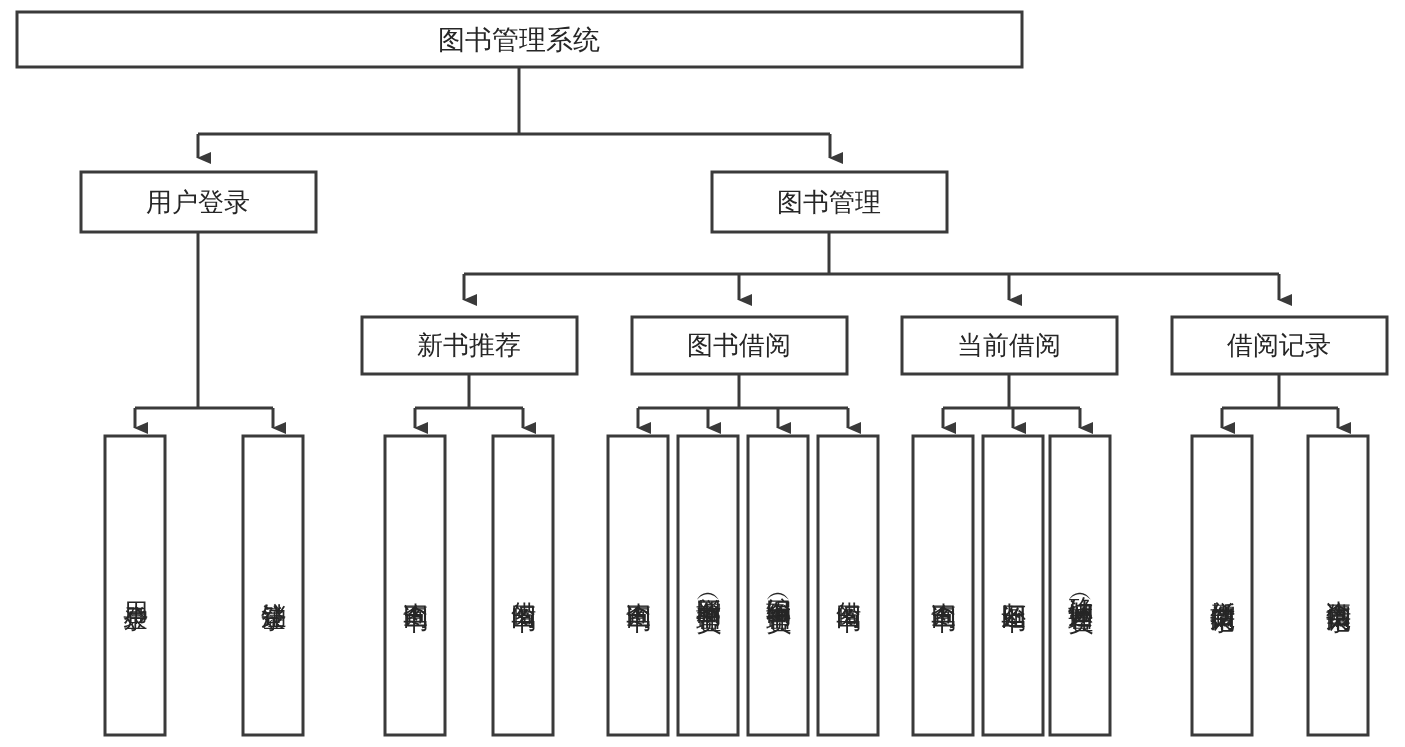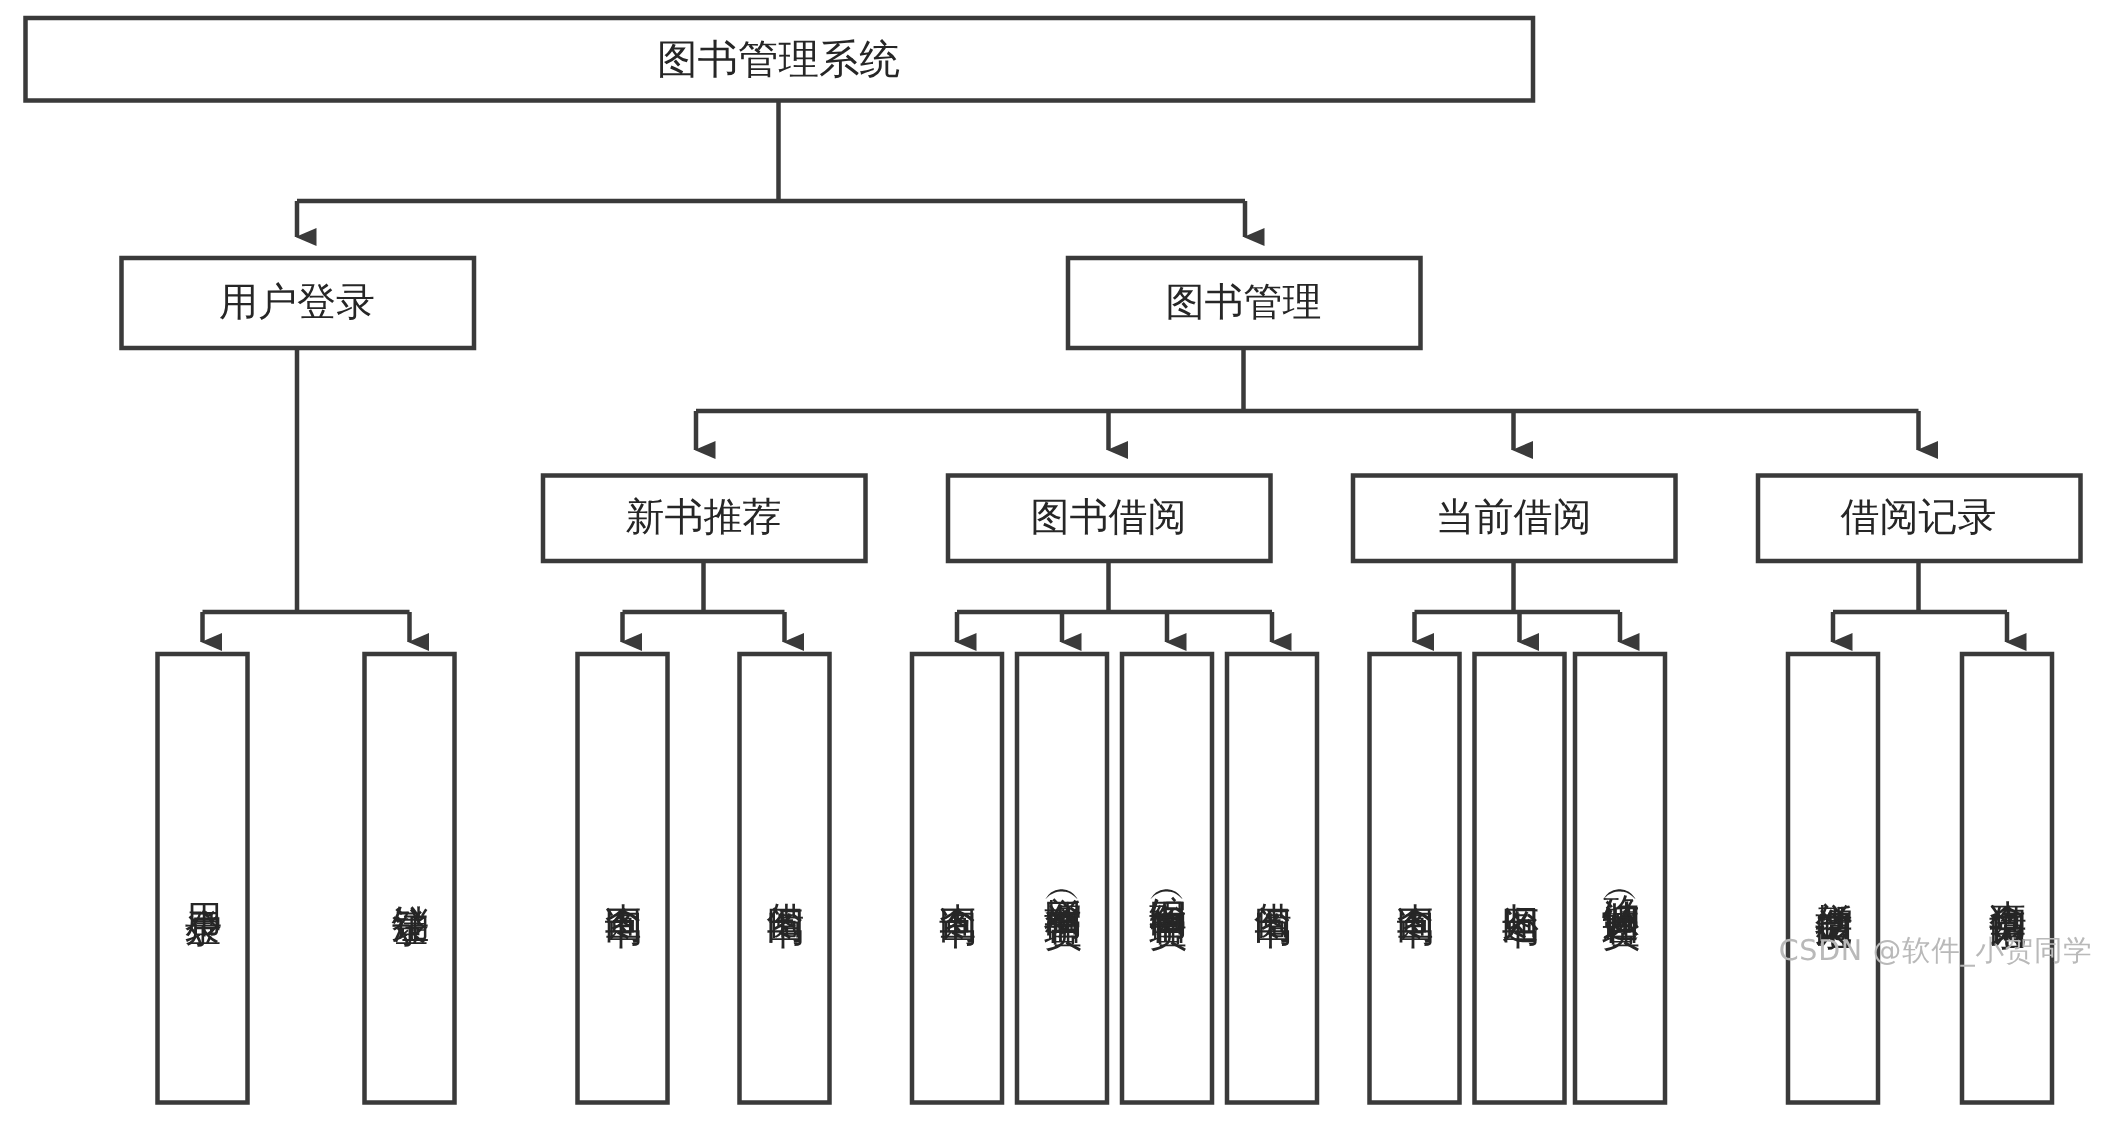--- a/index.html
+++ b/index.html
@@ -213,15 +213,14 @@
   <div class="leaf-label" style="left:748px; top:436px; width:60px; height:299px;">编辑图书（管理员）</div>
   <div class="leaf-label" style="left:818px; top:436px; width:60px; height:299px;">借阅图书</div>
 
   <div class="leaf-label" style="left:913px; top:436px; width:60px; height:299px;">查询图书</div>
   <div class="leaf-label" style="left:983px; top:436px; width:60px; height:299px;">归还图书</div>
   <div class="leaf-label" style="left:1050px; top:436px; width:60px; height:299px;">确认归还（管理员）</div>
 
   <div class="leaf-label" style="left:1192px; top:436px; width:60px; height:299px;">新增借阅记录</div>
   <div class="leaf-label" style="left:1308px; top:436px; width:60px; height:299px;">查询借阅记录</div>
 
-  <div class="watermark">CSDN @软件_小贺同学</div>
 
 </div>
 
 </body></html>

